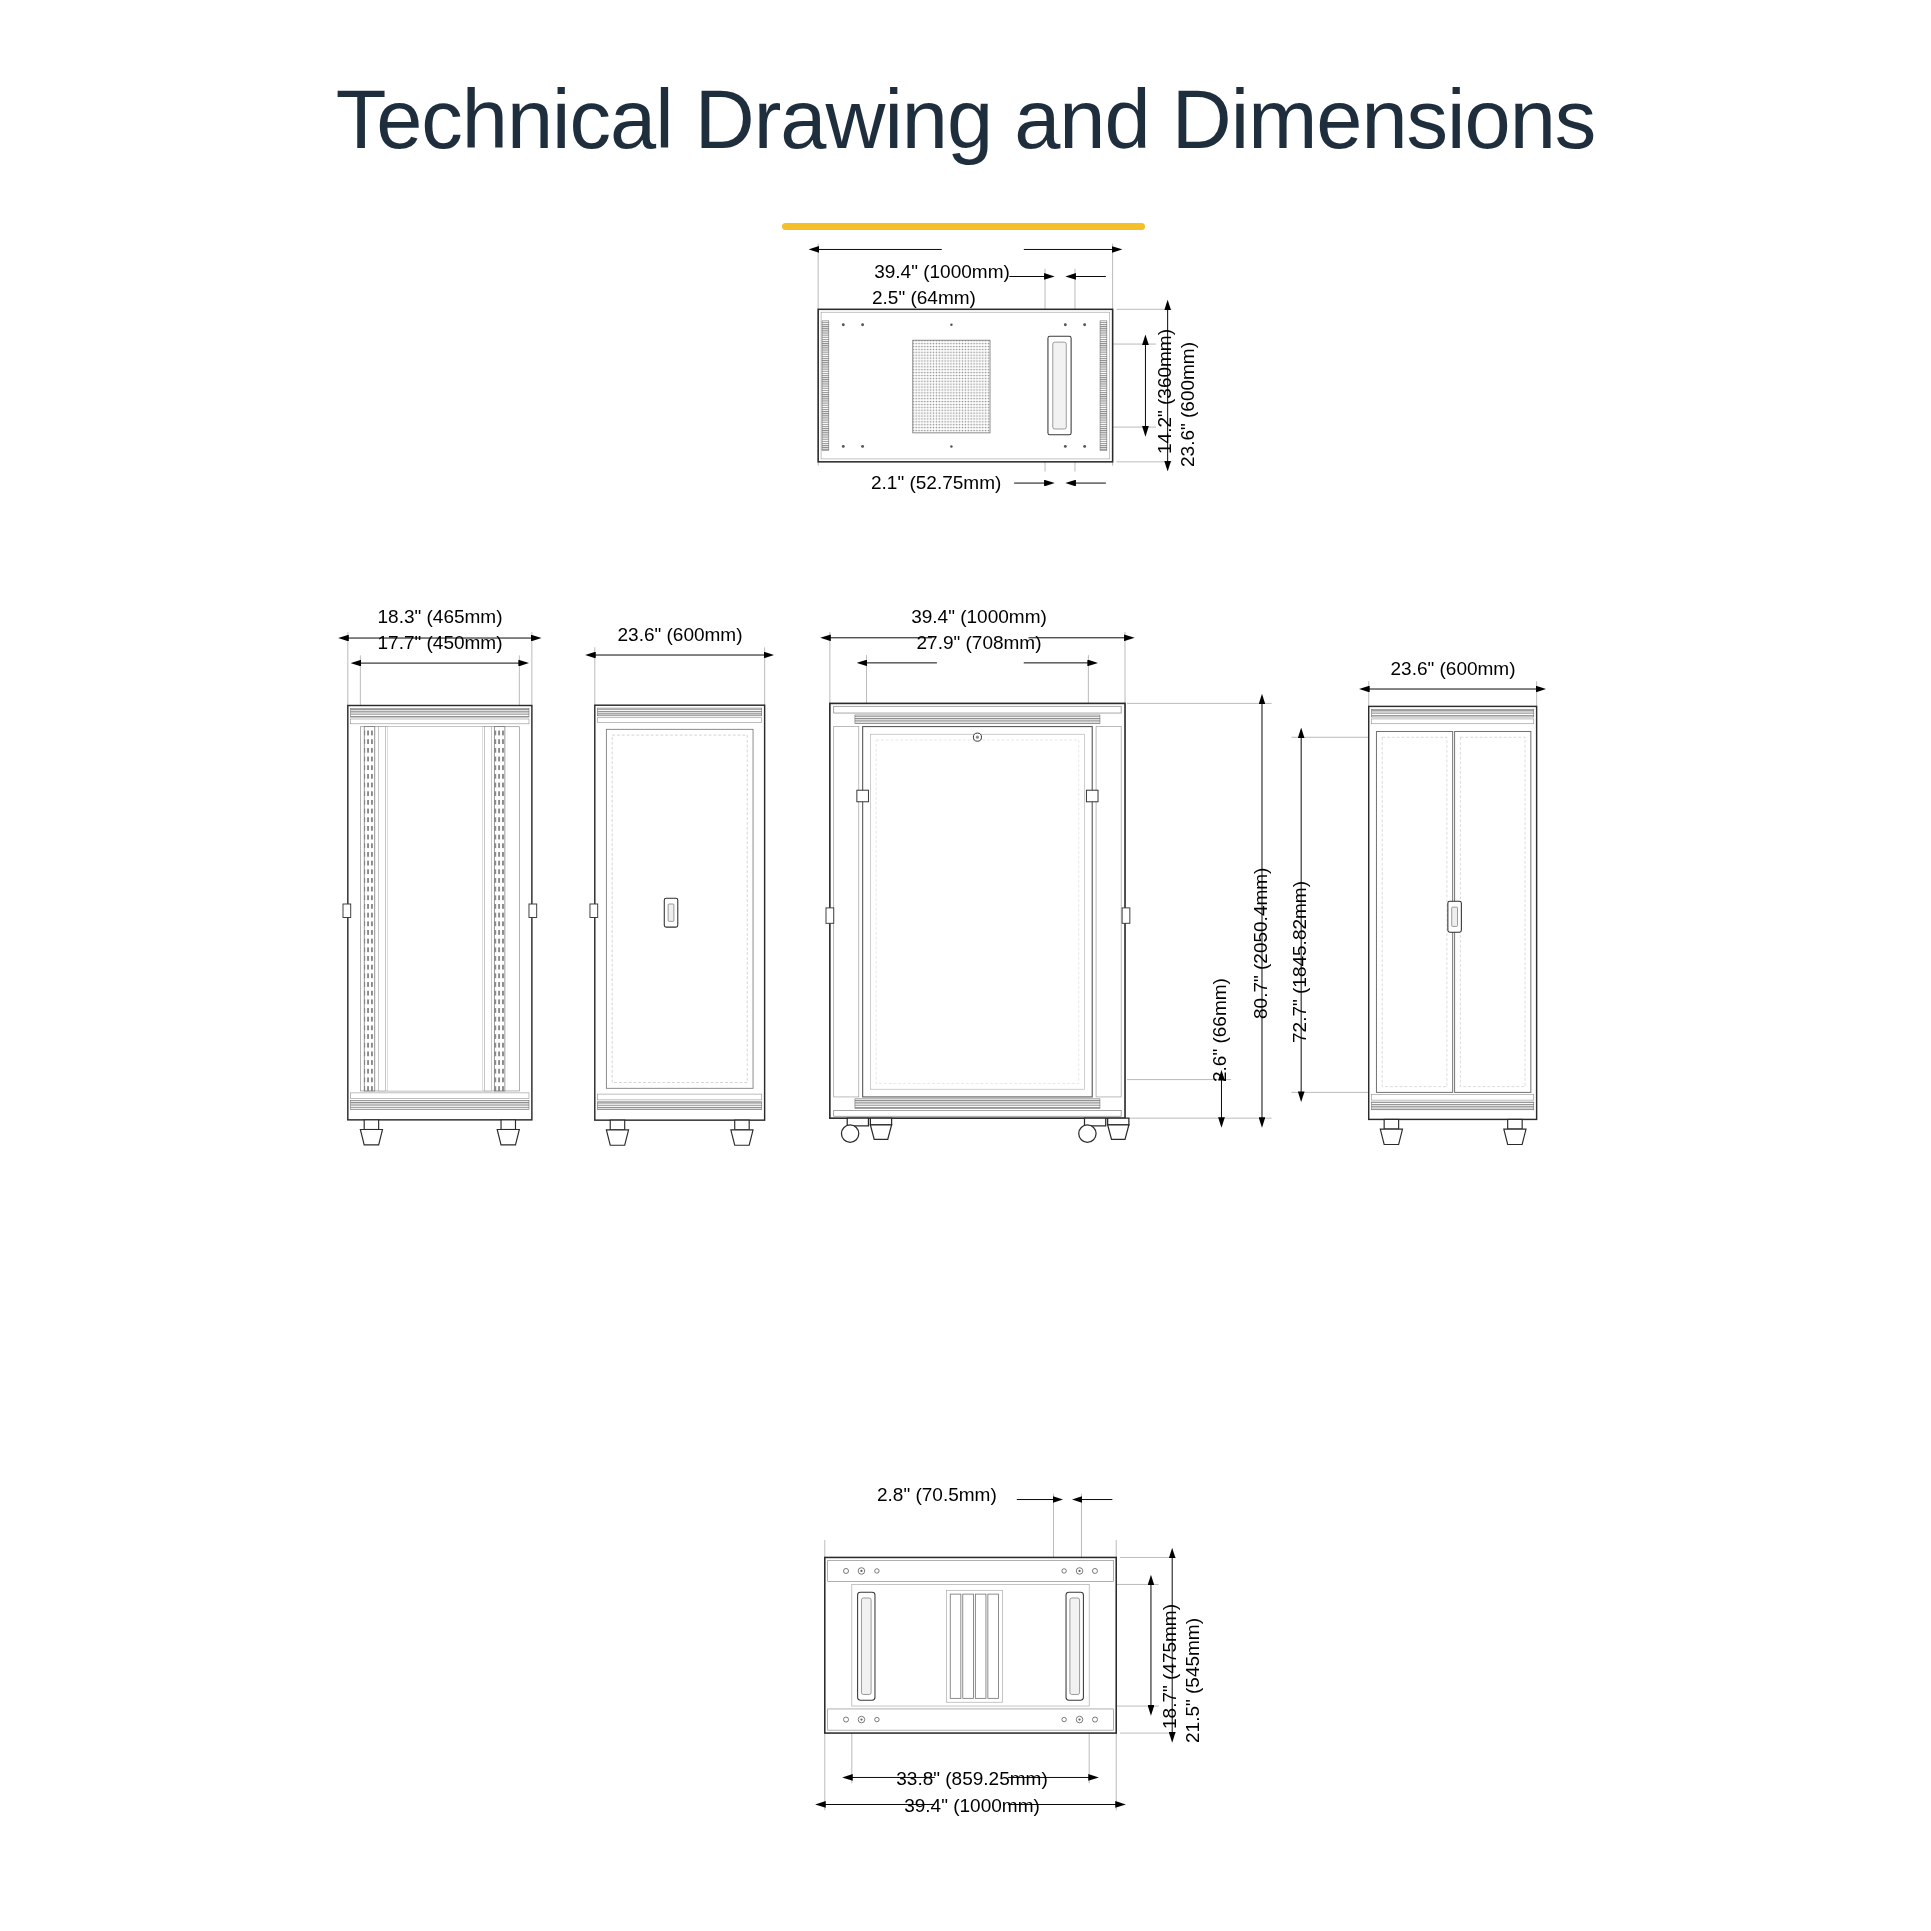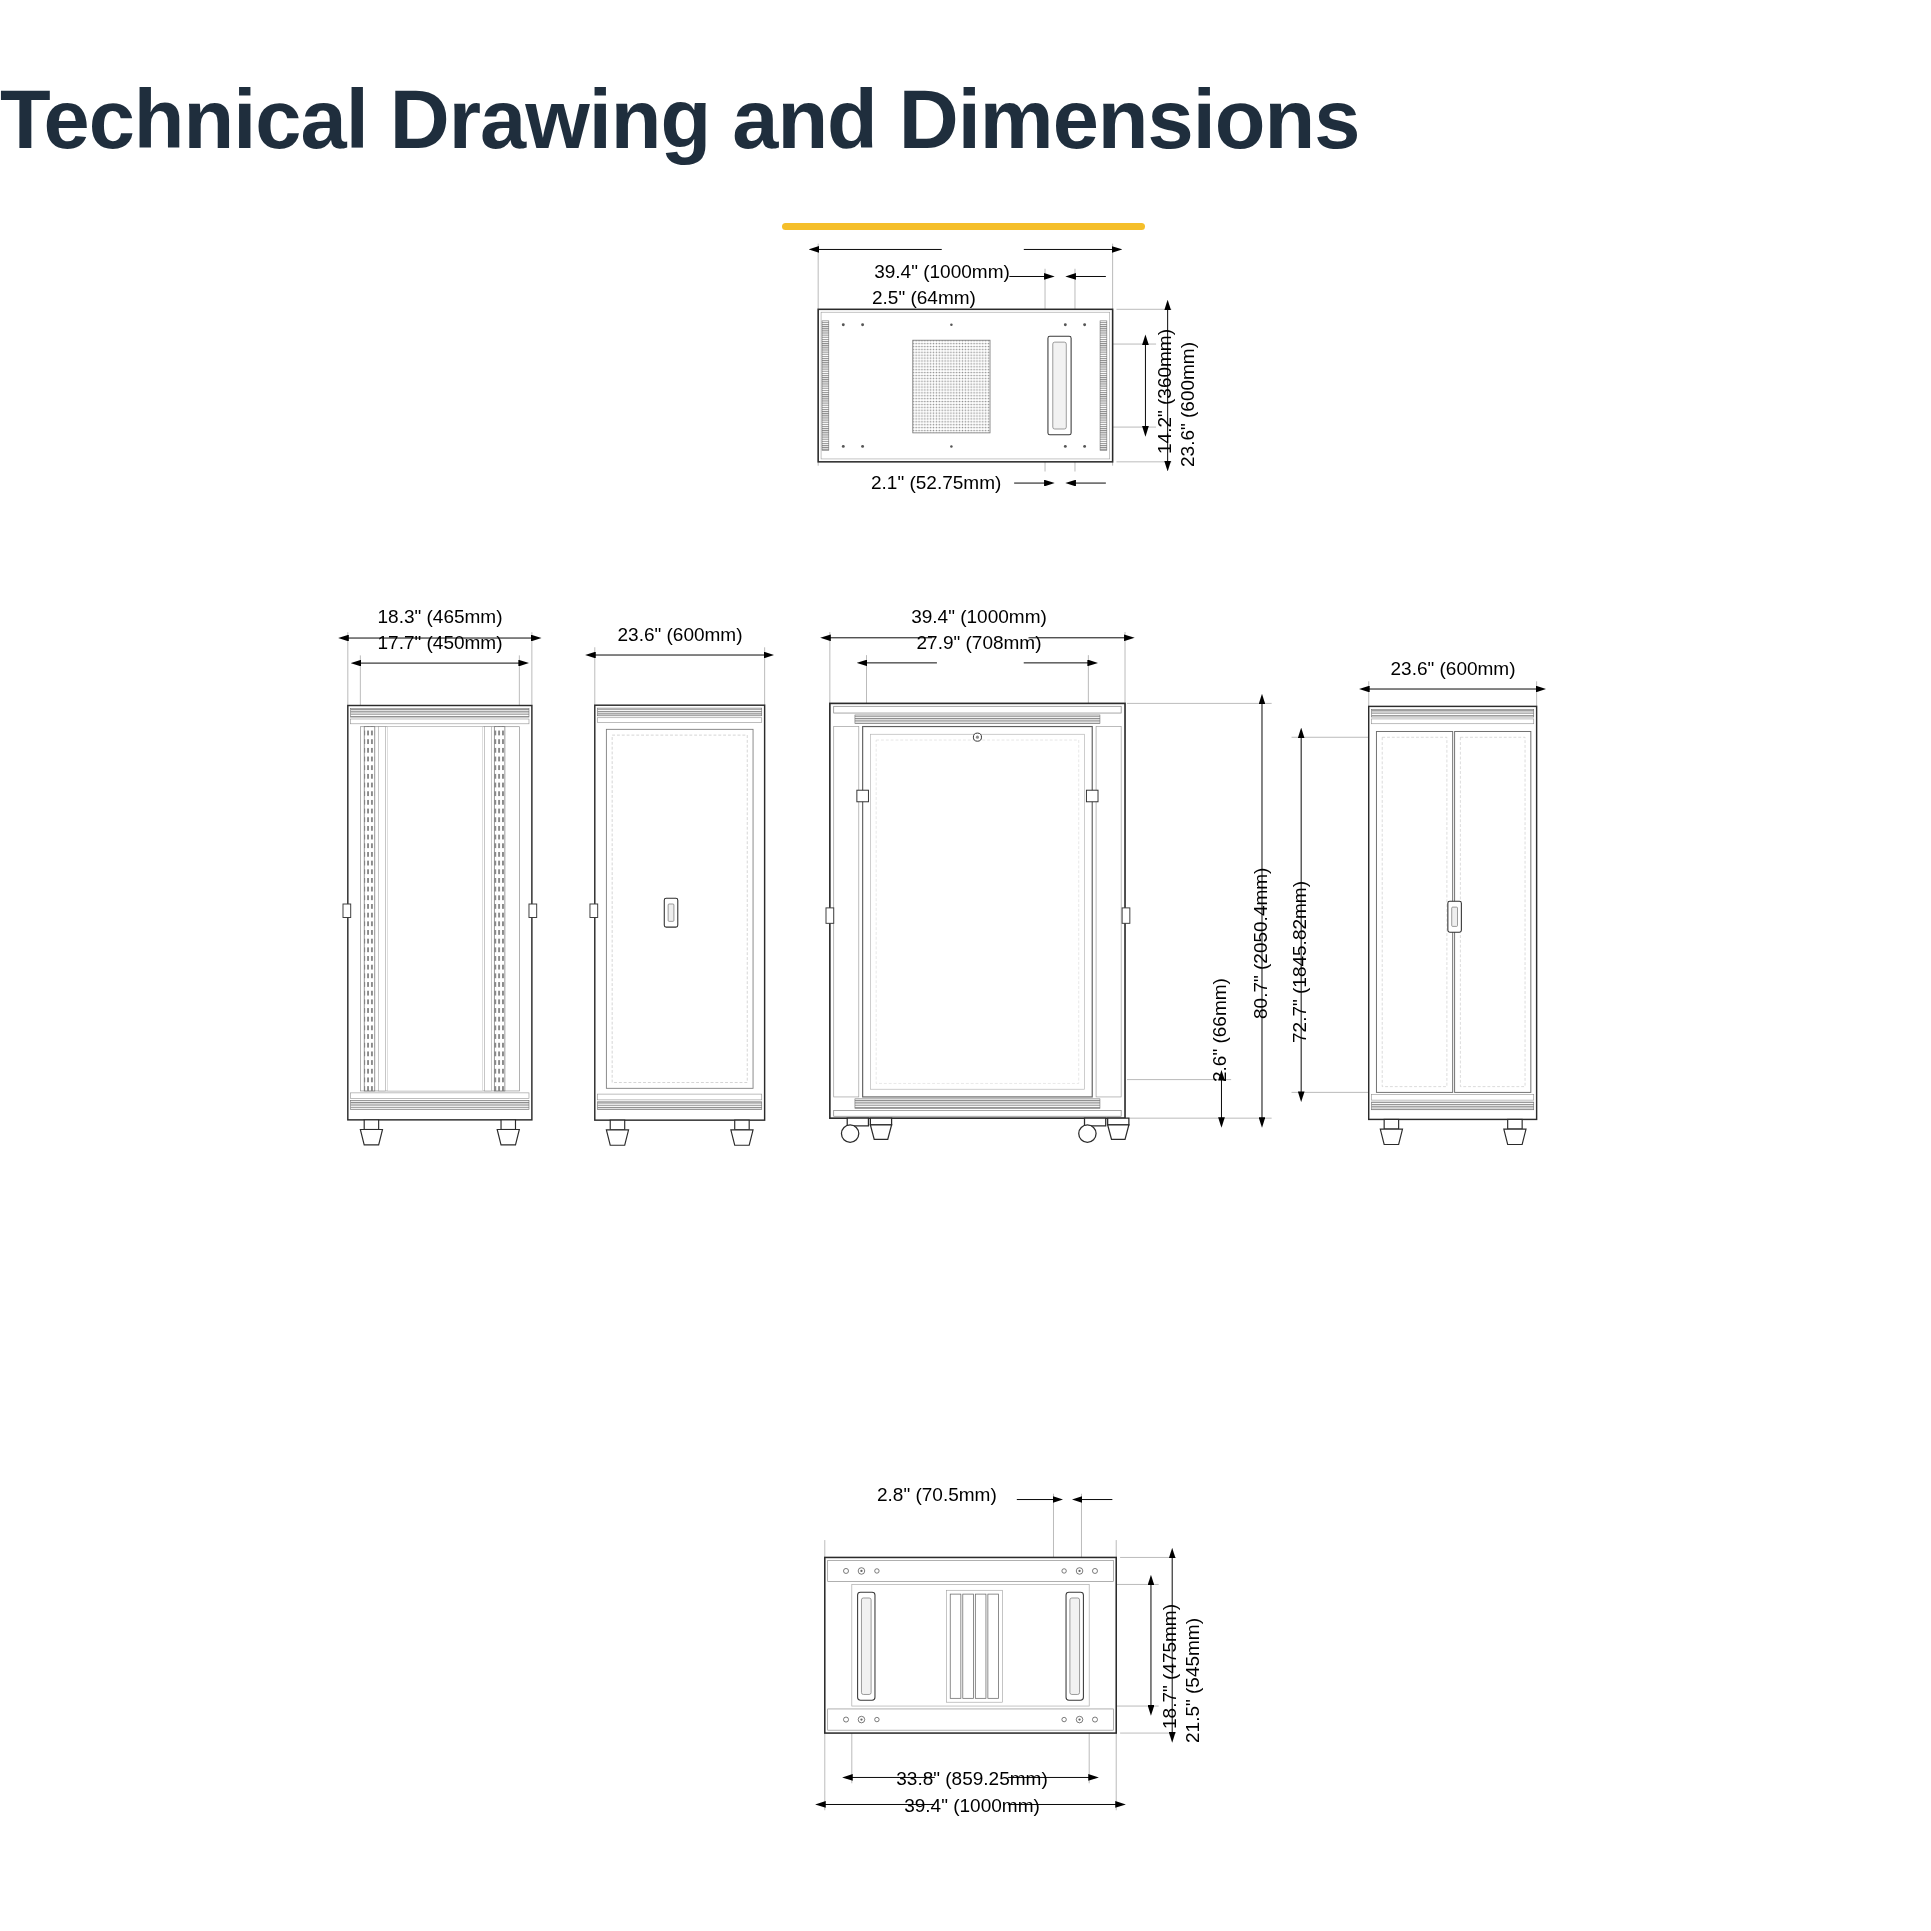--- a/index.html
+++ b/index.html
@@ -1,23 +1,23 @@
 <!DOCTYPE html>
 <html><head>
 <meta charset="utf-8">
 <style>
   html,body{margin:0;padding:0;background:#ffffff;}
   body{width:1931px;height:1931px;position:relative;
        font-family:"Liberation Sans",sans-serif;color:#000;overflow:hidden;}
 
   
   #title{
-    position:absolute;left:0;top:72px;width:1931px;text-align:left;
+    position:absolute;left:0;top:72px;width:1931px;text-align:center;
     font-family:"Liberation Sans",sans-serif;
-    font-size:83px;font-weight:700;letter-spacing:-1px;
+    font-size:83px;font-weight:400;letter-spacing:-1px;
     color:#1f2e3d;white-space:nowrap;
   }
   #title-rule{
     position:absolute;left:782px;top:223px;width:363px;height:6.8px;
     background:#f5bf2a;border-radius:3.9px;
   }
 
   
   .view{position:absolute;}
   svg{display:block;overflow:visible;}

